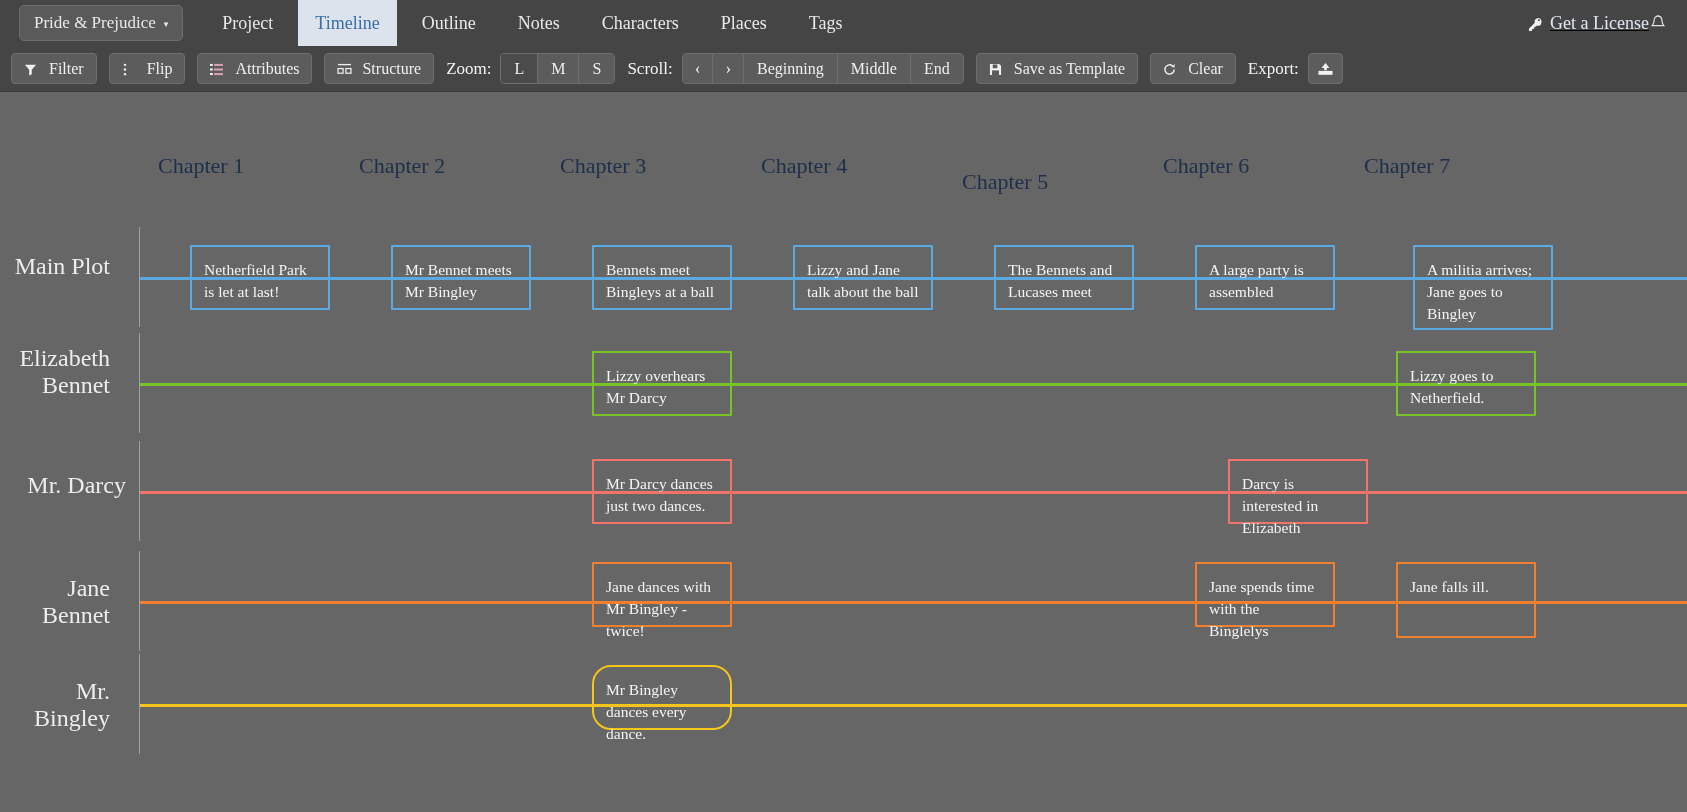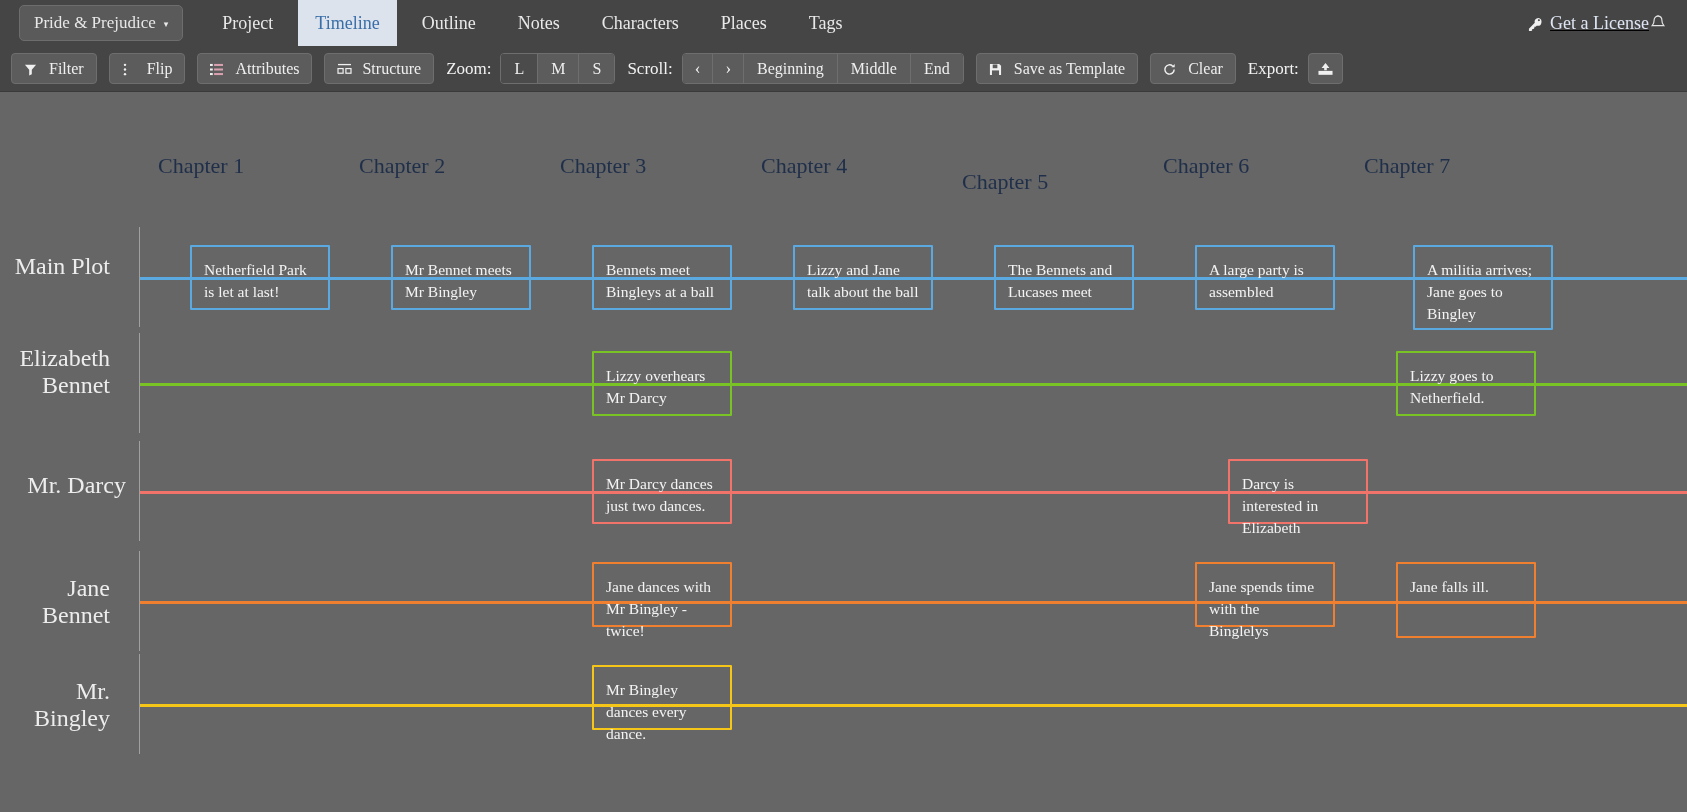--- a/index.html
+++ b/index.html
@@ -335,15 +335,15 @@
       <div class="card" style="left: 1228px; top: 366px; width: 140px; height: 65px; border-color: rgb(242, 115, 106);">Darcy is interested in Elizabeth</div>
       <div class="vsep" style="top: 458px; height: 100px;"></div>
       <div class="tline" style="top: 508px; width: 1547px; background: rgb(240, 128, 48);"></div>
       <div class="row-label" style="top: 482px; left: 0px; padding-right: 20px;">Jane Bennet</div>
       <div class="card" style="left: 592px; top: 469px; width: 140px; height: 65px; border-color: rgb(240, 128, 48);">Jane dances with Mr Bingley - twice!</div>
       <div class="card" style="left: 1195px; top: 469px; width: 140px; height: 65px; border-color: rgb(240, 128, 48);">Jane spends time with the Binglelys</div>
       <div class="card" style="left: 1396px; top: 469px; width: 140px; height: 76px; border-color: rgb(240, 128, 48);">Jane falls ill.</div>
       <div class="vsep" style="top: 561px; height: 100px;"></div>
       <div class="tline" style="top: 611px; width: 1547px; background: rgb(245, 197, 24);"></div>
       <div class="row-label" style="top: 585px; left: 0px; padding-right: 20px;">Mr. Bingley</div>
-      <div class="card" style="left: 592px; top: 572px; width: 140px; height: 65px; border-color: rgb(245, 197, 24);">Mr Bingley dances every dance.</div>
+      <div class="card" style="left: 592px; top: 572px; width: 140px; height: 65px; border-color: rgb(245, 197, 24); border-radius: 19px;">Mr Bingley dances every dance.</div>
     </div>
 </div>
 
 </body></html>

